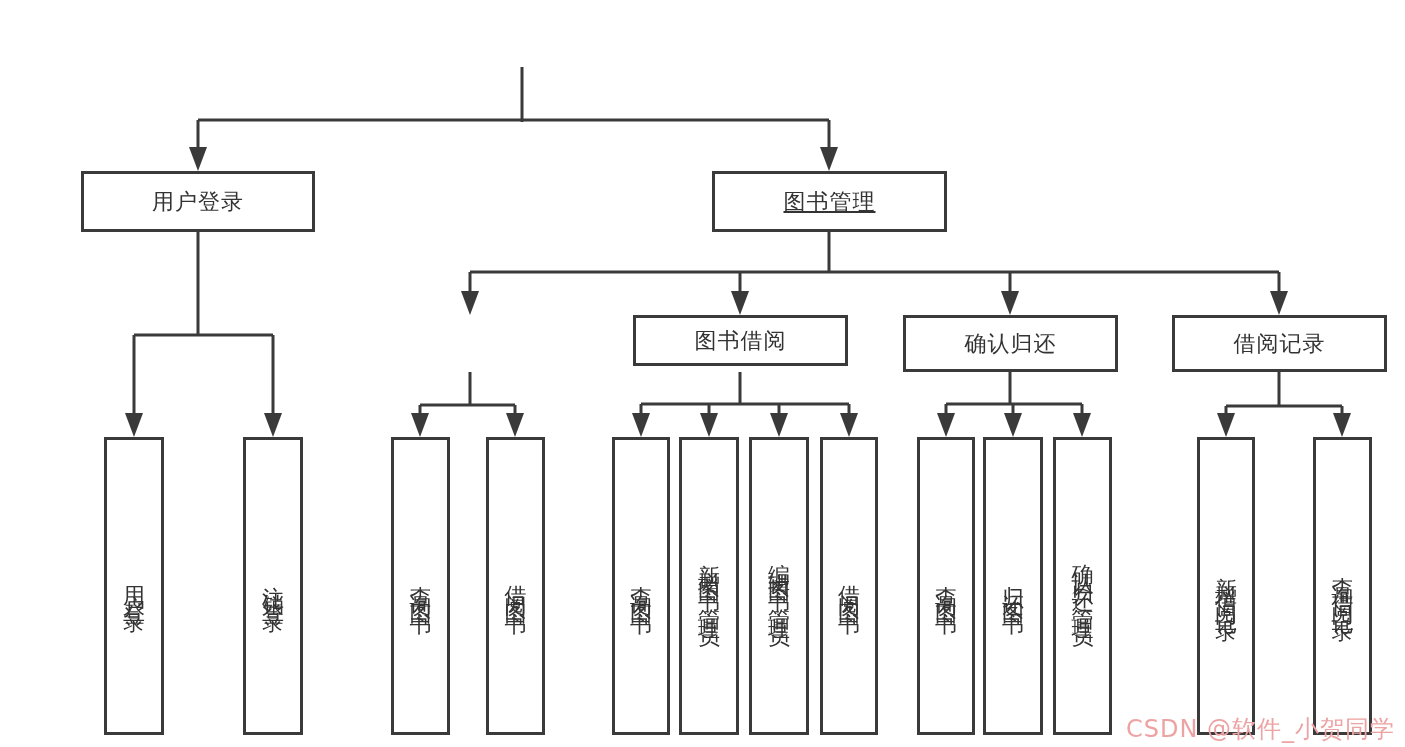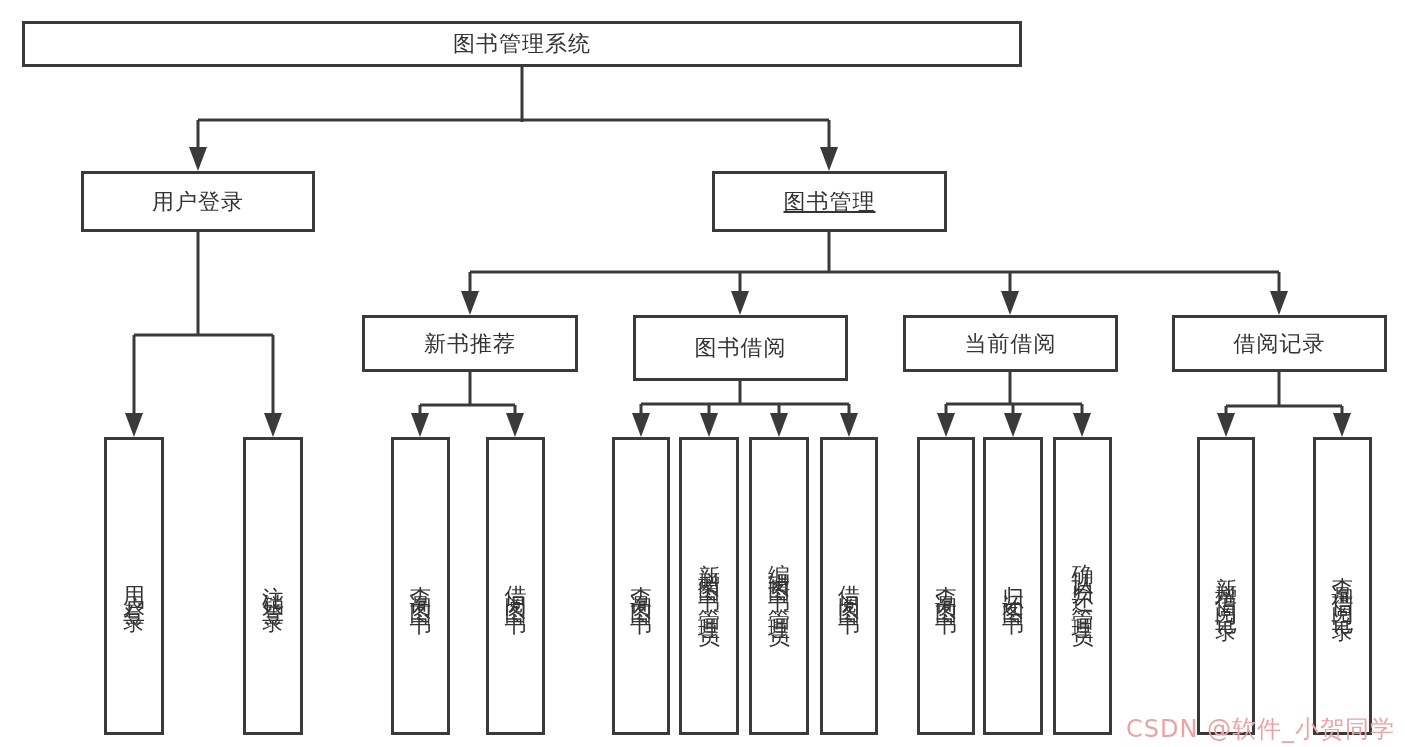--- a/index.html
+++ b/index.html
@@ -82,39 +82,33 @@
       <path d="M770 413 L788 413 L779 437 Z"></path>
       <path d="M840 413 L858 413 L849 437 Z"></path>
       <path d="M937 413 L955 413 L946 437 Z"></path>
       <path d="M1004 413 L1022 413 L1013 437 Z"></path>
       <path d="M1073 413 L1091 413 L1082 437 Z"></path>
       <path d="M1217 413 L1235 413 L1226 437 Z"></path>
       <path d="M1333 413 L1351 413 L1342 437 Z"></path>
     </g>
   </svg>
 
-  <div class="node h-node" style="left:22px; top:21px; width:1000px; height:46px;">
-    <span>图书管理系统</span>
-  </div>
 
   <div class="node h-node" style="left:81px; top:171px; width:234px; height:61px;">
     <span>用户登录</span>
   </div>
   <div class="node h-node" style="left:712px; top:171px; width:235px; height:61px;text-decoration:underline;">
     <span>图书管理</span>
   </div>
 
-  <div class="node h-node" style="left:362px; top:315px; width:216px; height:57px;">
-    <span>新书推荐</span>
-  </div>
-  <div class="node h-node" style="left:633px; top:315px; width:215px; height:66px;">
+  <div class="node h-node" style="left:633px; top:315px; width:215px; height:51px;">
     <span>图书借阅</span>
   </div>
   <div class="node h-node" style="left:903px; top:315px; width:215px; height:57px;">
-    <span>当前借阅</span>
+    <span>确认归还</span>
   </div>
   <div class="node h-node" style="left:1172px; top:315px; width:215px; height:57px;">
     <span>借阅记录</span>
   </div>
 
   <div class="node v-node" style="left:104px; top:437px; width:60px; height:298px;">
     <span>用户登录</span>
   </div>
   <div class="node v-node" style="left:243px; top:437px; width:60px; height:298px;">
     <span>注销登录</span>

